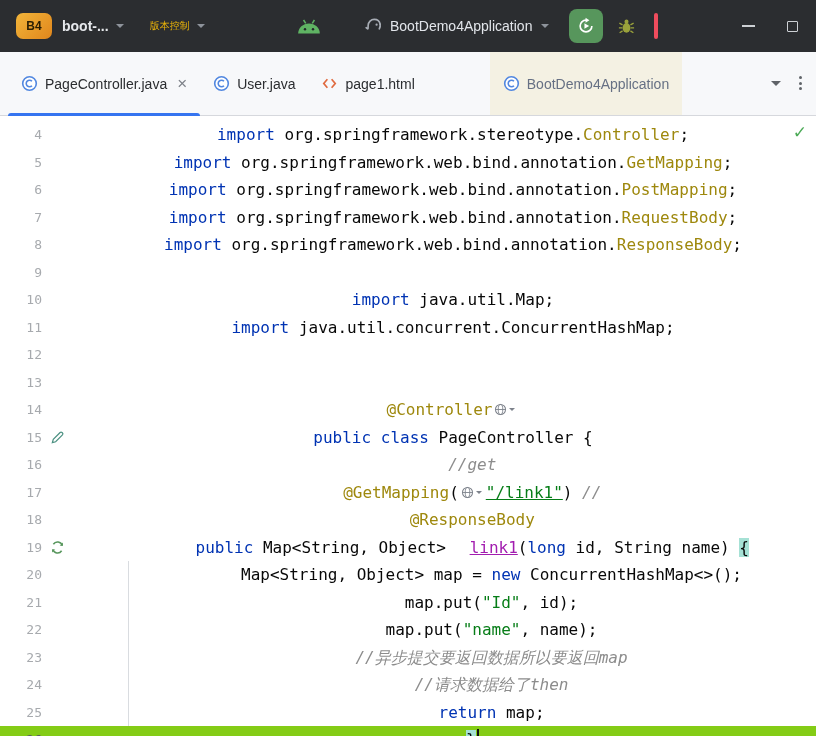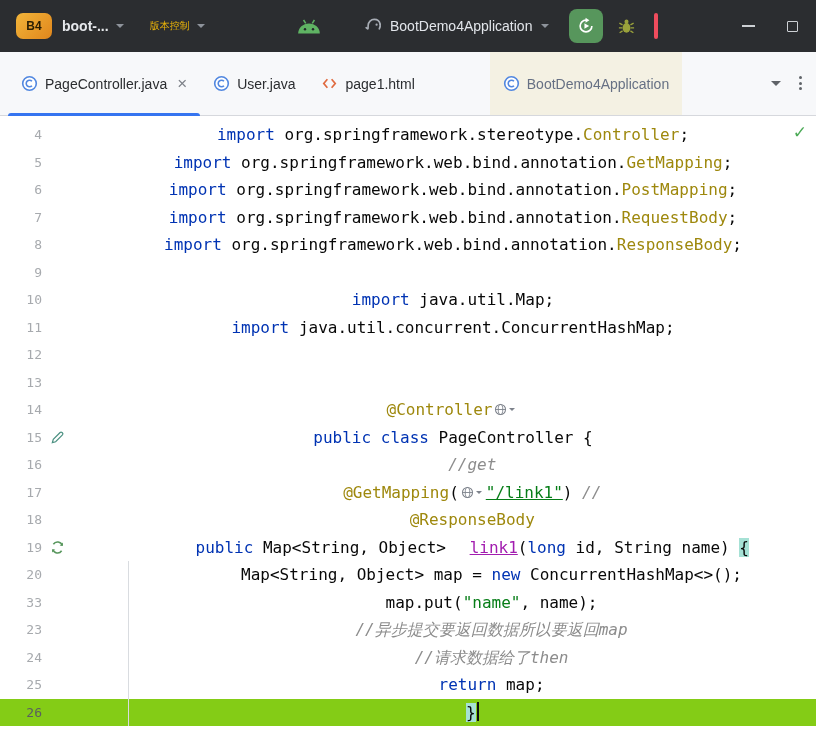--- a/index.html
+++ b/index.html
@@ -206,21 +206,22 @@
               <line x1="1.8" y1="8" x2="14.2" y2="8" stroke="#7d828b" stroke-width="1.1"></line>
             </svg><span class="tri-s"></span></span><span class="strl">"/link1"</span><span class="pl">) </span><span class="com">//</span></span></div>
       <div class="row"><span class="gut">18</span><span class="gicon"></span><span class="code"><span class="pl">    </span><span class="ann">@ResponseBody</span></span></div>
       <div class="row"><span class="gut">19</span><span class="gicon"><svg width="15" height="15" viewBox="0 0 16 16">
             <path d="M3 10a5.2 5.2 0 0 0 9.4 1.5" stroke="#57965c" fill="none" stroke-width="1.6"></path>
             <path d="M13 6A5.2 5.2 0 0 0 3.6 4.5" stroke="#57965c" fill="none" stroke-width="1.6"></path>
             <path d="M13.8 2.6v3.4h-3.4z" fill="#57965c"></path>
             <path d="M2.2 13.4V10h3.4z" fill="#57965c"></path>
           </svg></span><span class="code"><span class="pl">    </span><span class="kw">public </span><span class="pl">Map&lt;String, Object&gt; </span><span class="mth">link1</span><span class="pl">(</span><span class="kw">long</span><span class="pl"> id, String name) </span><span class="brc">{</span></span></div>
       <div class="row"><span class="gut">20</span><span class="gicon"></span><span class="code"><span class="pl">        Map&lt;String, Object&gt; map = </span><span class="kw">new</span><span class="pl"> ConcurrentHashMap&lt;&gt;();</span></span></div>
-      <div class="row"><span class="gut">33</span><span class="gicon"></span><span class="code"><span class="pl">        map.put(</span><span class="str">"name"</span><span class="pl">, name);</span></span></div>
+      <div class="row"><span class="gut">21</span><span class="gicon"></span><span class="code"><span class="pl">        map.put(</span><span class="str">"Id"</span><span class="pl">, id);</span></span></div>
+      <div class="row"><span class="gut">22</span><span class="gicon"></span><span class="code"><span class="pl">        map.put(</span><span class="str">"name"</span><span class="pl">, name);</span></span></div>
       <div class="row"><span class="gut">23</span><span class="gicon"></span><span class="code"><span class="pl">        </span><span class="com">//异步提交要返回数据所以要返回map</span></span></div>
       <div class="row"><span class="gut">24</span><span class="gicon"></span><span class="code"><span class="pl">        </span><span class="com">//请求数据给了then</span></span></div>
       <div class="row"><span class="gut">25</span><span class="gicon"></span><span class="code"><span class="pl">        </span><span class="kw">return</span><span class="pl"> map;</span></span></div>
       <div class="row current"><span class="gut">26</span><span class="gicon"></span><span class="code"><span class="pl">    </span><span class="brc">}</span><span class="caret"></span></span></div>
     </div>
   <div class="indent-guide"></div>
   <div class="inspect-ok">✓</div>
 </div>
 
 </body></html>

